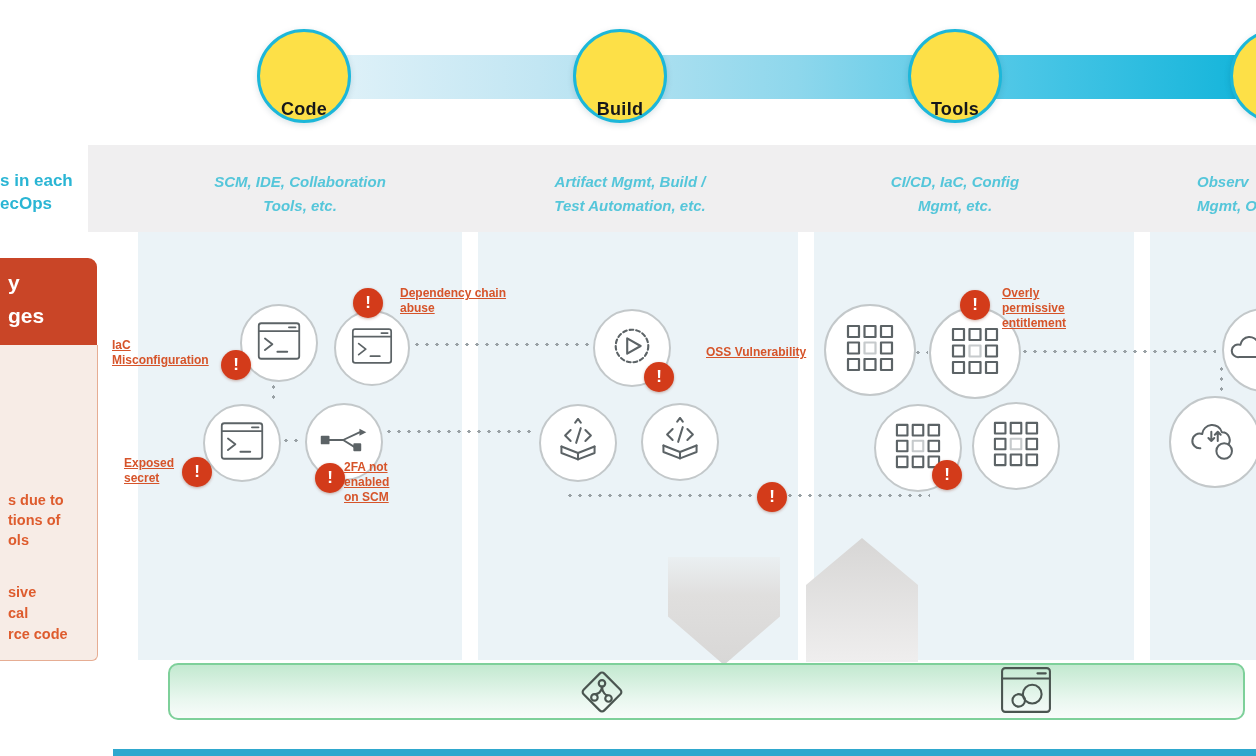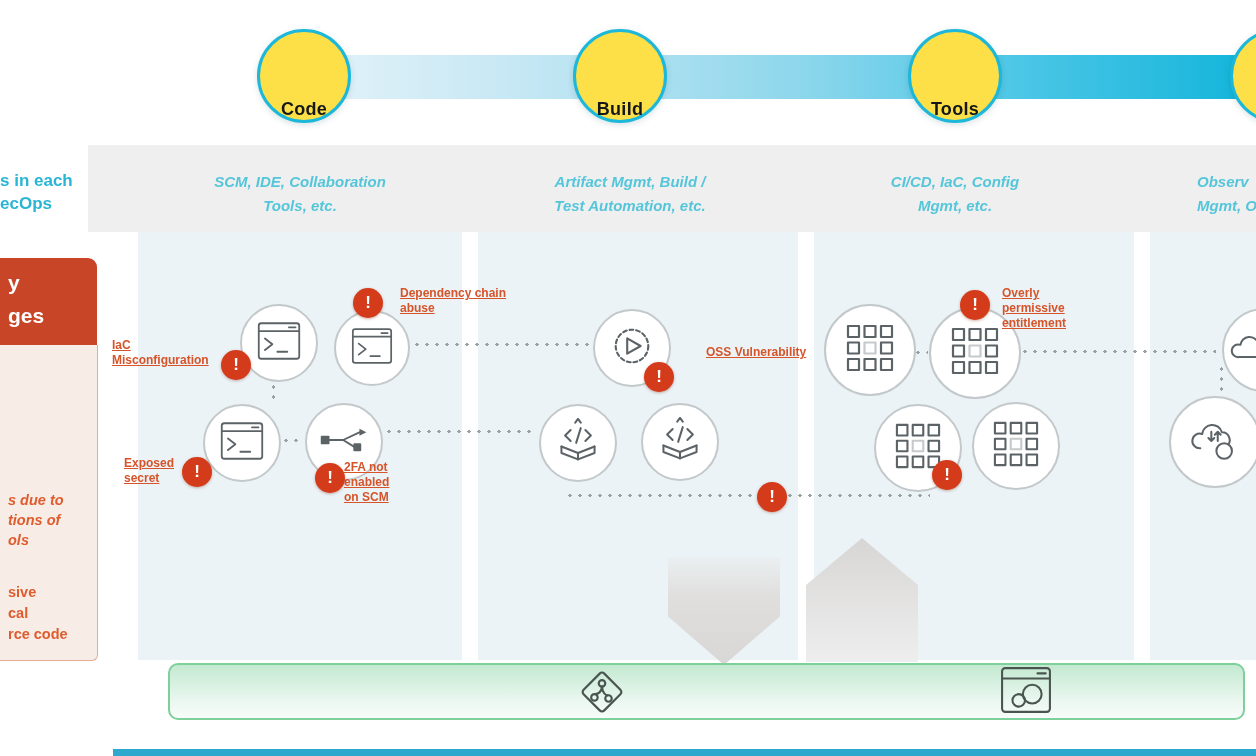--- a/index.html
+++ b/index.html
@@ -90,21 +90,21 @@
   <div class="abs tools-caption" style="left:500px;top:170px;width:260px;">Artifact Mgmt, Build /
 Test Automation, etc.</div>
   <div class="abs tools-caption" style="left:825px;top:170px;width:260px;">CI/CD, IaC, Config
 Mgmt, etc.</div>
   <div class="abs tools-caption" style="left:1197px;top:170px;width:150px;text-align:left;">Observ
 Mgmt, Orch</div>
 
   <div class="abs legend-head">y
 ges</div>
   <div class="abs legend-body"></div>
-  <div class="abs legend-par" style="top:490px;line-height:20px;font-style:italic;">s due to
+  <div class="abs legend-par" style="top:490px;line-height:20px;">s due to
 tions of
 ols</div>
   <div class="abs legend-par" style="top:582px;line-height:21px;">sive
 cal
 rce code</div>
 
   <div class="abs dot-h" style="left:412px;top:343px;width:178px;"></div>
   <div class="abs dot-v" style="left:272px;top:382px;height:22px;"></div>
   <div class="abs dot-h" style="left:281px;top:439px;width:22px;"></div>
   <div class="abs dot-h" style="left:384px;top:430px;width:153px;"></div>

